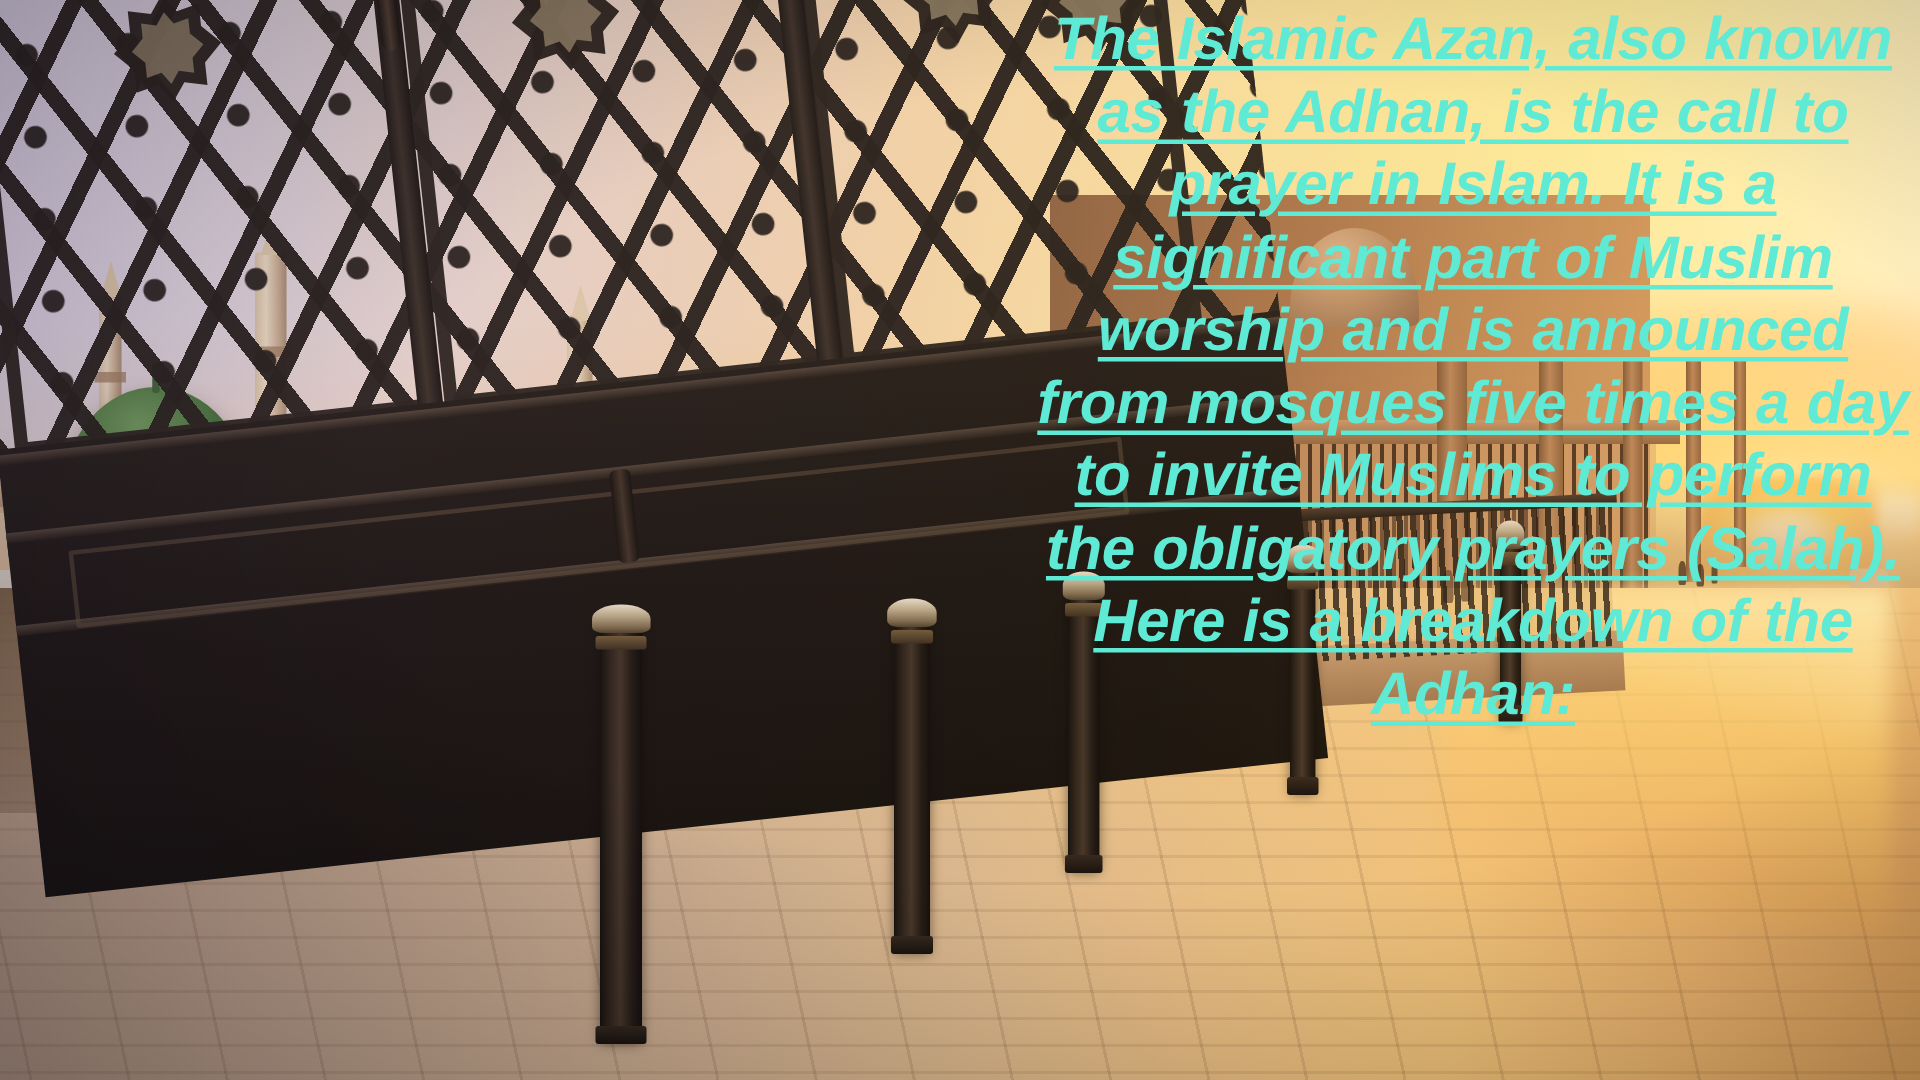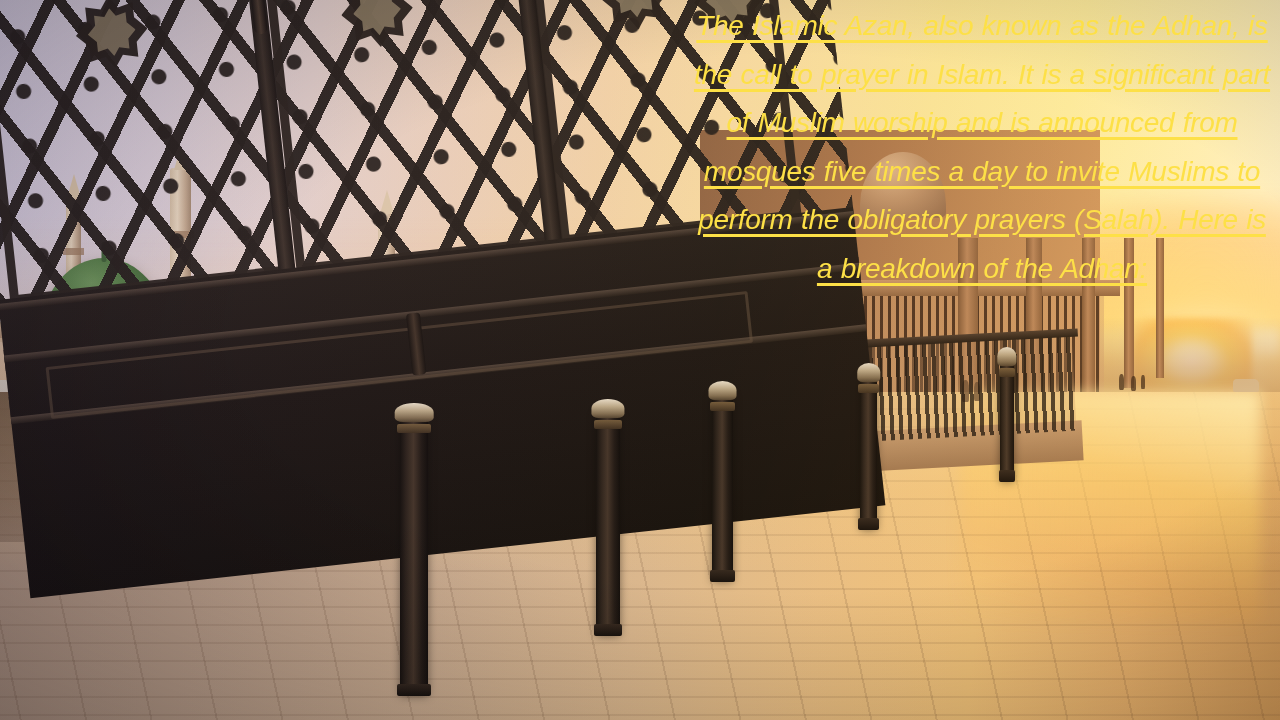--- a/index.html
+++ b/index.html
@@ -485,25 +485,25 @@
 
   
   .caption {
     position: absolute;
     right: 0;
     top: 0;
     width: 592px;
     padding: 2px 4px 0 0;
     box-sizing: border-box;
     text-align: center;
-    color: #fde047;
+    color: #5eead4;
     font-family: "Liberation Sans", sans-serif;
     font-style: italic;
-    font-weight: 400;
-    font-size: 28px;
+    font-weight: 700;
+    font-size: 40px;
     line-height: 48.5px;
     letter-spacing: -0.3px;
     text-decoration: underline;
     text-decoration-thickness: 3px;
     text-underline-offset: 5px;
     word-spacing: 1px;
   }
 </style>
 </head>
 <body>

